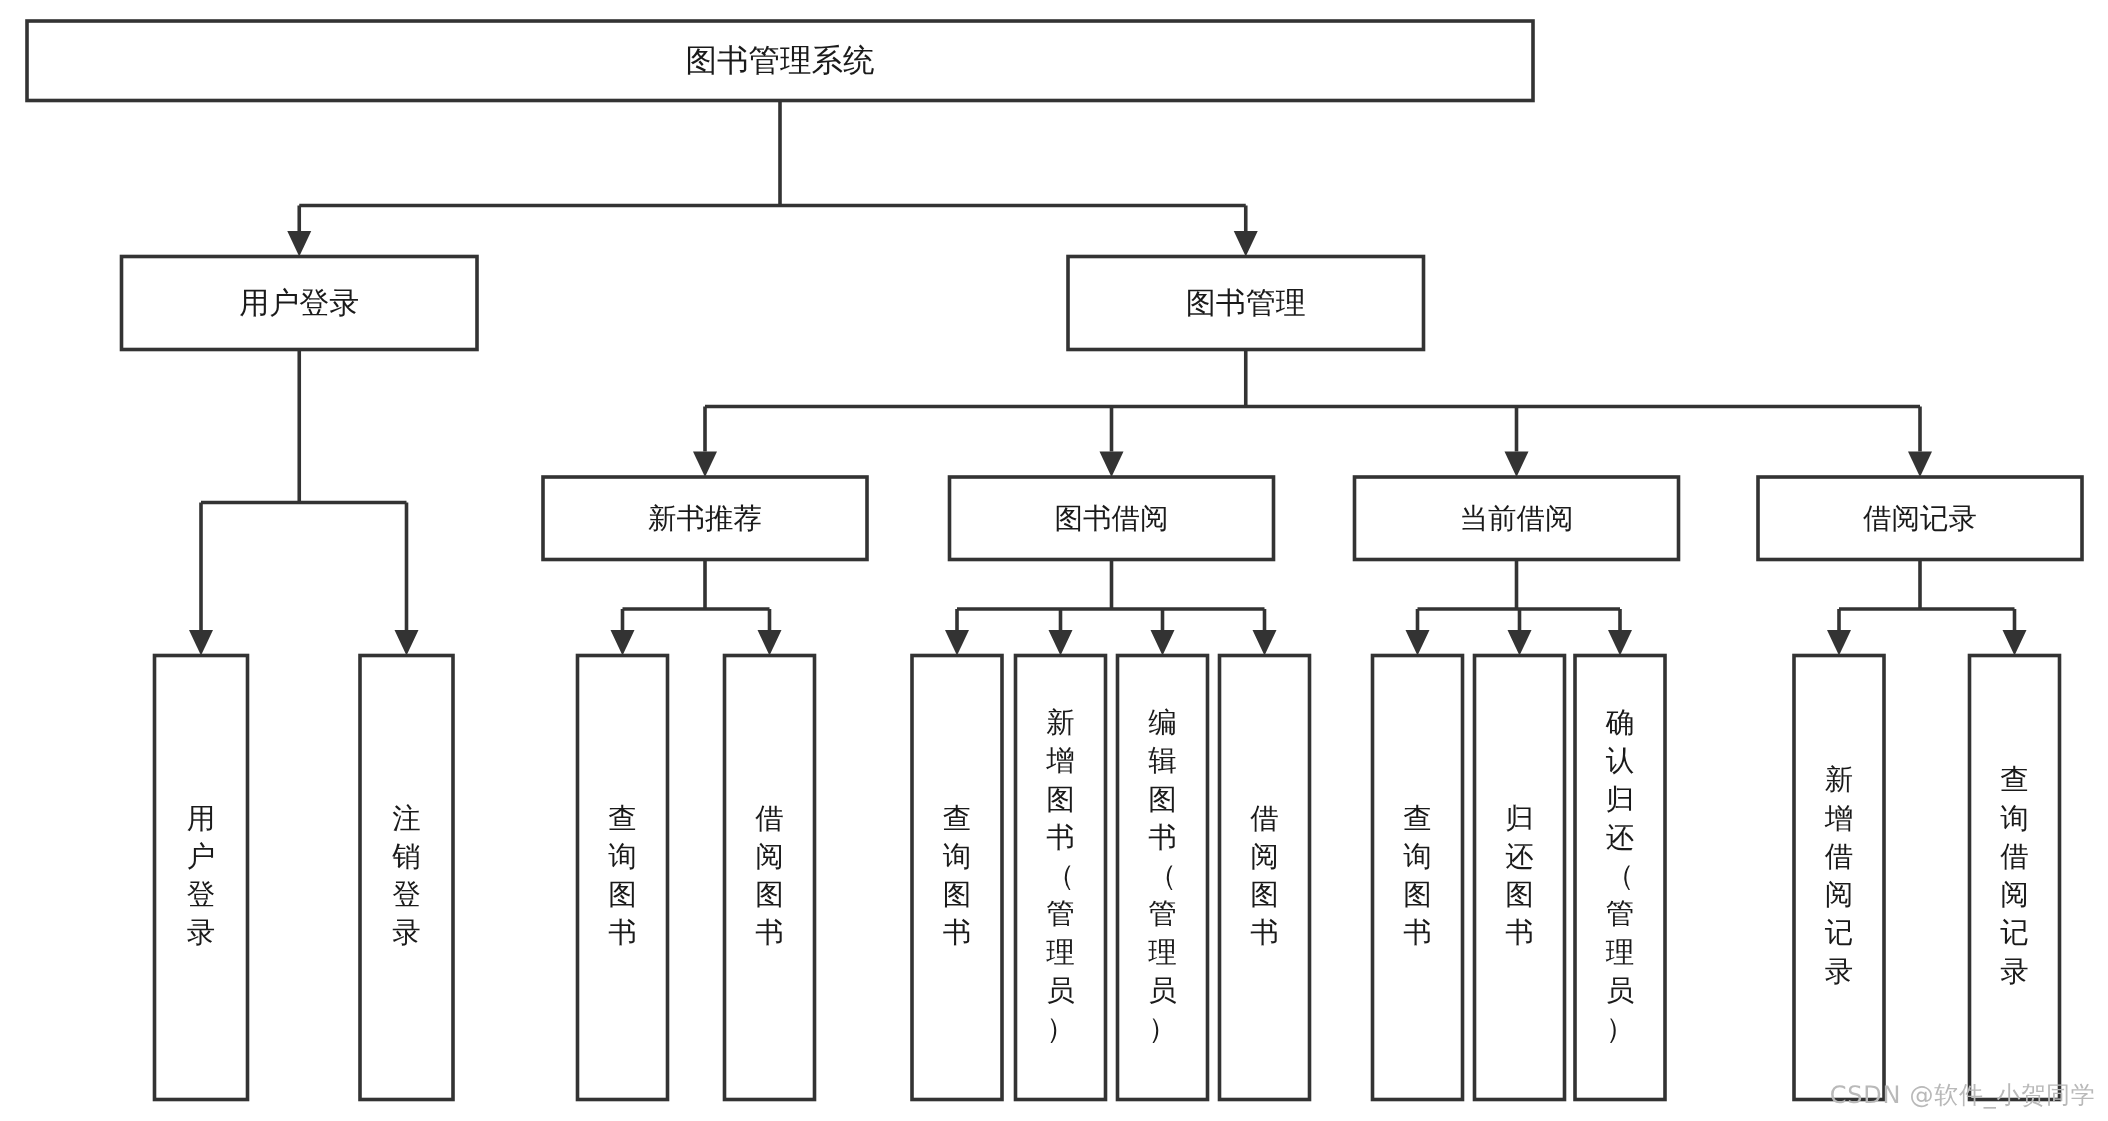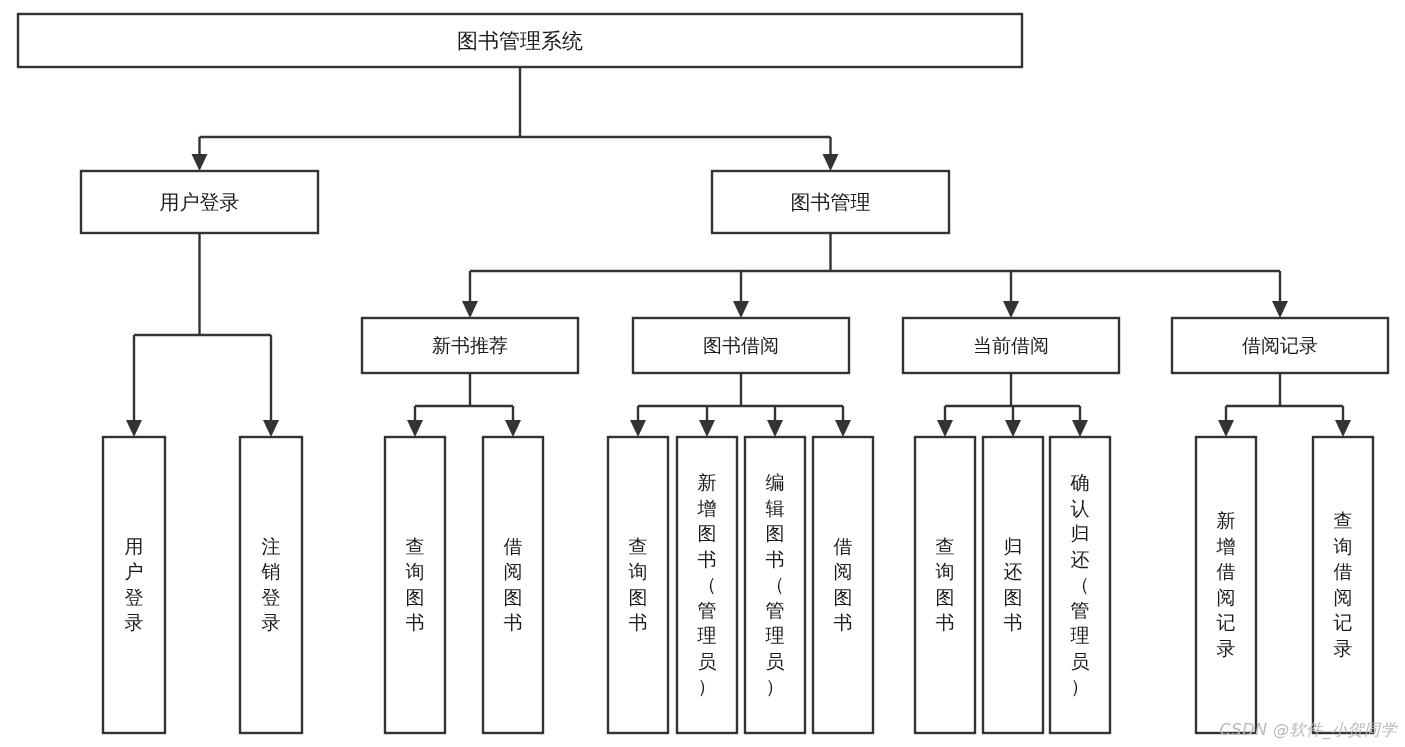--- a/index.html
+++ b/index.html
@@ -63,21 +63,20 @@
   .watermark {
     position: absolute;
     right: 8px;
     bottom: 6px;
     font-family: "DejaVu Sans", "Liberation Sans", sans-serif;
     font-size: 16px;
     color: #b9b9b9;
     white-space: nowrap;
     letter-spacing: 0.5px;
     user-select: none;
-    font-style: italic;
   }
 </style>
 </head>
 <body>
 
 <div id="diagram-root">
   <svg class="diagram-canvas" id="diagram-svg" viewBox="0 0 1405 747" xmlns="http://www.w3.org/2000/svg">
       <g>
         <g>
           <path d="M 520 67 L 520 137" class="connector"></path>

